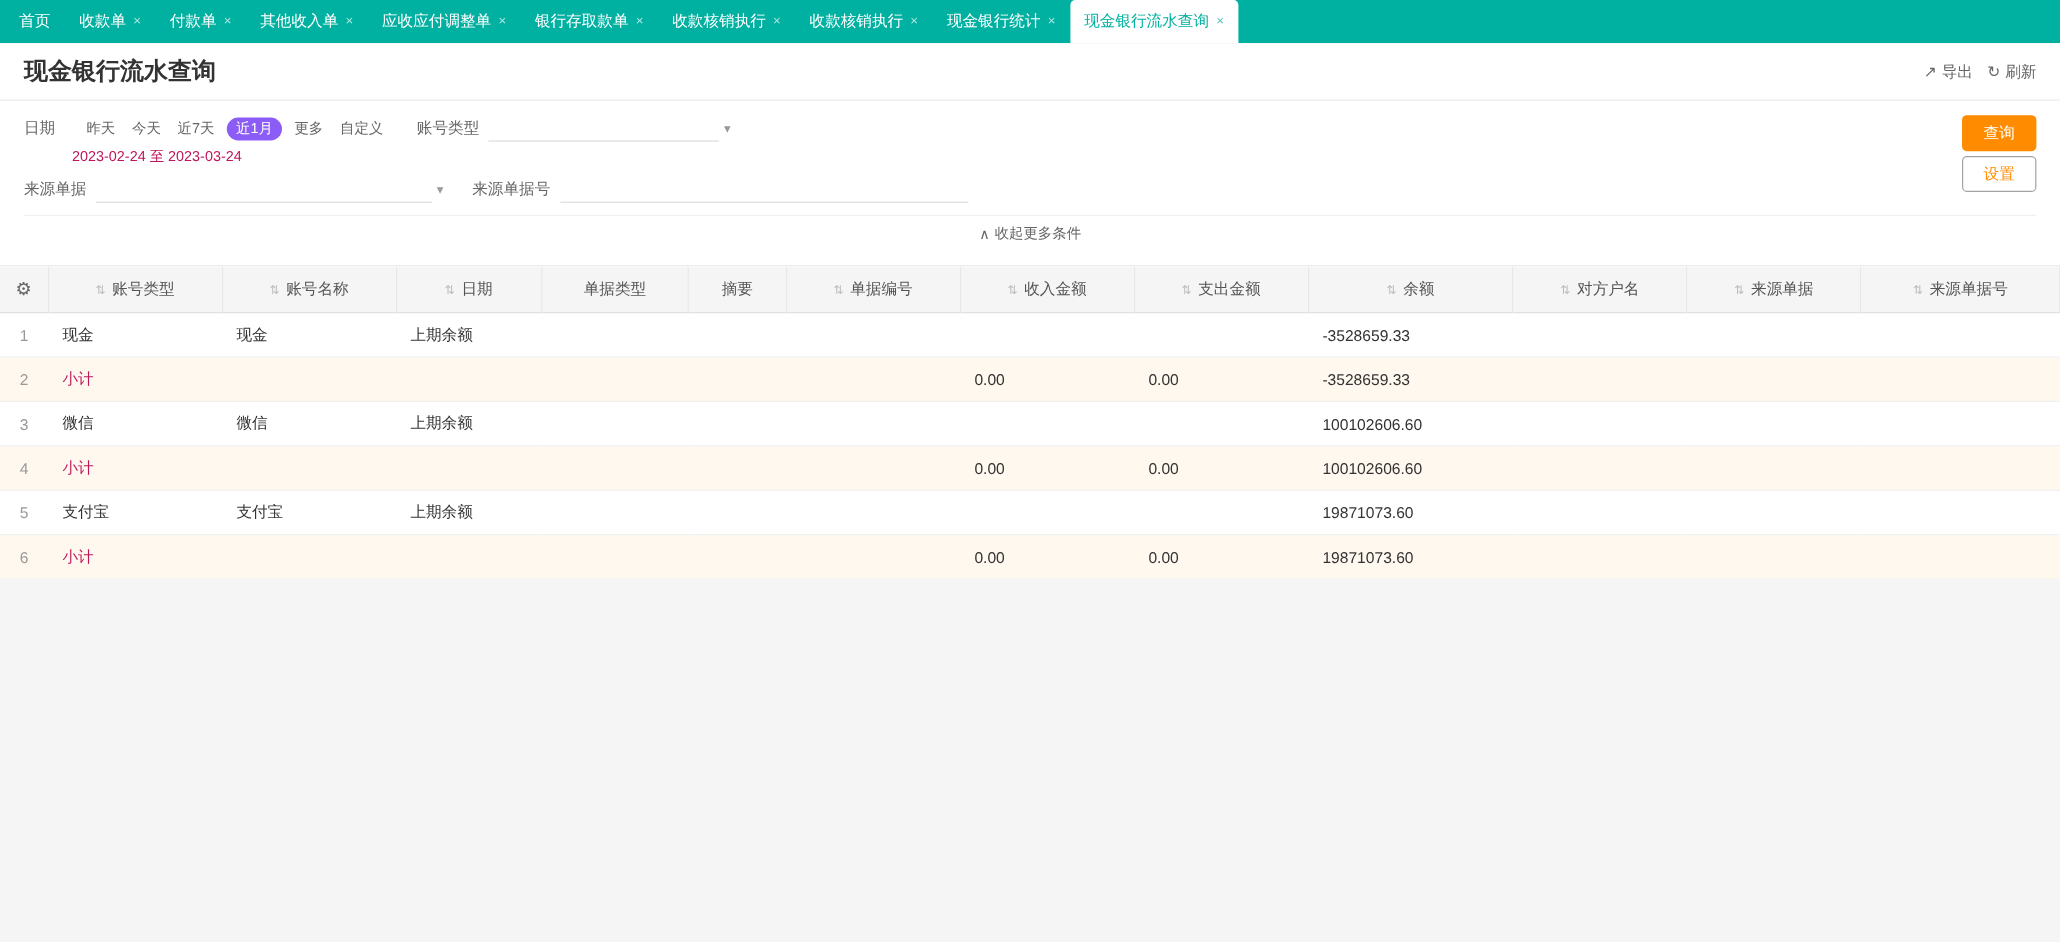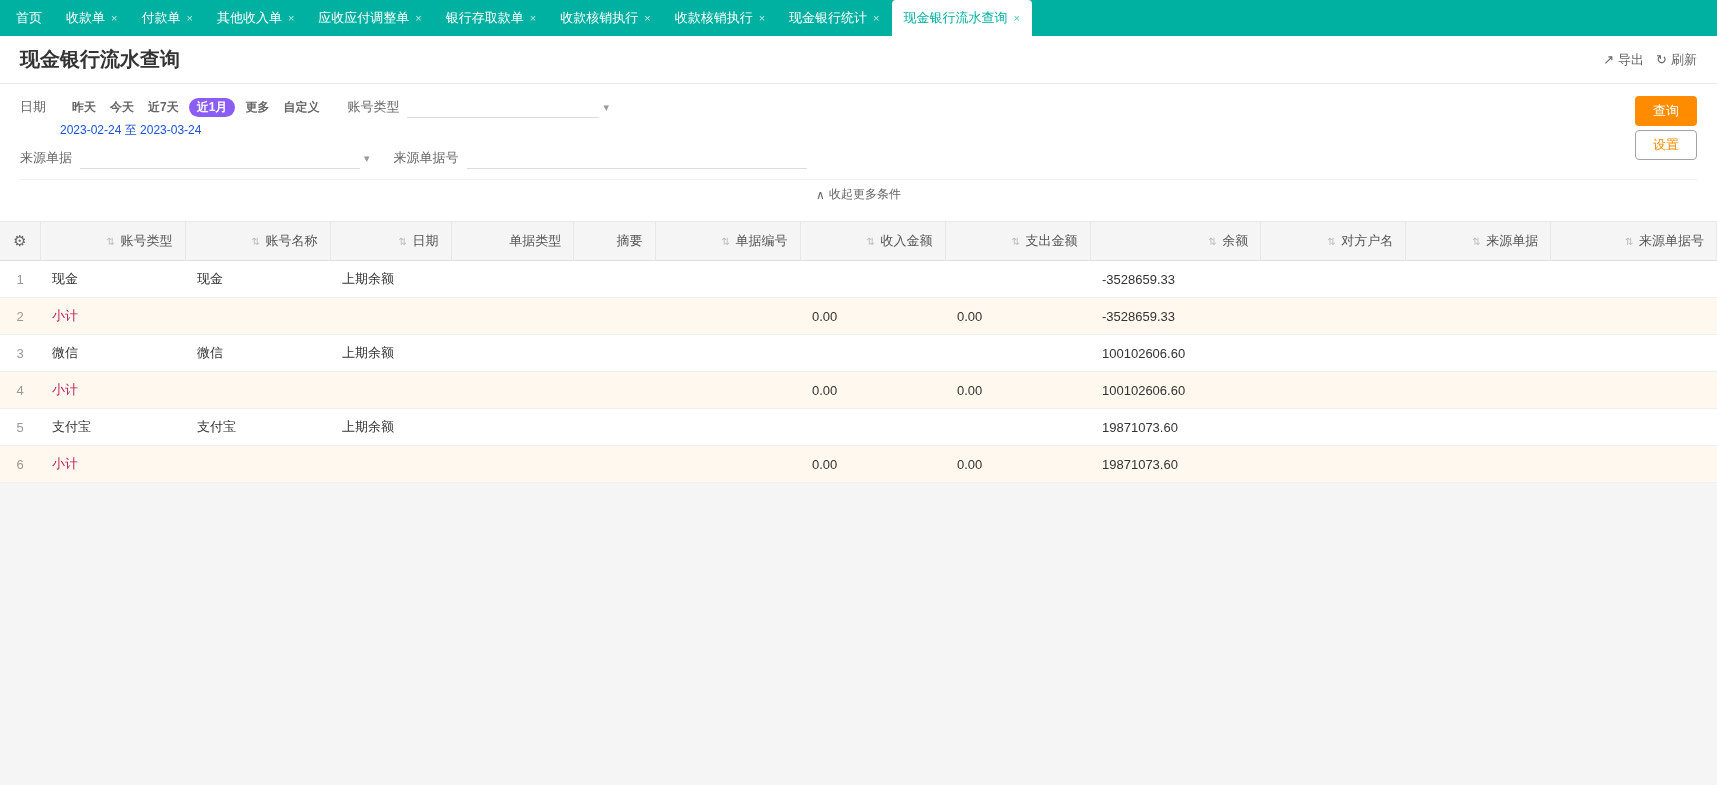--- a/index.html
+++ b/index.html
@@ -89,31 +89,30 @@
       display: flex;
       gap: 6px;
       align-items: center;
     }
     .date-shortcut {
       color: #666;
       cursor: pointer;
       padding: 1px 4px;
       border-radius: 3px;
       font-size: 12px;
-      font-weight: bold;
     }
     .date-shortcut.active {
       background: #8b5cf6;
       color: #fff;
       border-radius: 10px;
       padding: 1px 8px;
     }
     .date-range-text {
       font-size: 12px;
-      color: #1d4ed8;
+      color: #be185d;
       margin-top: 2px;
     }
     .filter-select {
       border: none;
       border-bottom: 1px solid #ddd;
       padding: 3px 8px;
       font-size: 13px;
       color: #333;
       background: #fff;
       cursor: pointer;
@@ -192,21 +191,21 @@
       width: 100%;
       border-collapse: collapse;
       font-size: 13px;
     }
     thead tr {
       background: #f5f5f5;
       border-bottom: 1px solid #e0e0e0;
     }
     thead th {
       padding: 10px 12px;
-      text-align: right;
+      text-align: center;
       color: #555;
       font-weight: normal;
       white-space: nowrap;
       border-right: 1px solid #e8e8e8;
     }
     thead th:first-child { width: 40px; text-align: center; }
     .sort-arrows { color: #bbb; font-size: 10px; margin-right: 2px; }
     tbody tr { border-bottom: 1px solid #f0f0f0; }
     tbody tr.subtotal { background: #fff8ee; }
     tbody td {

